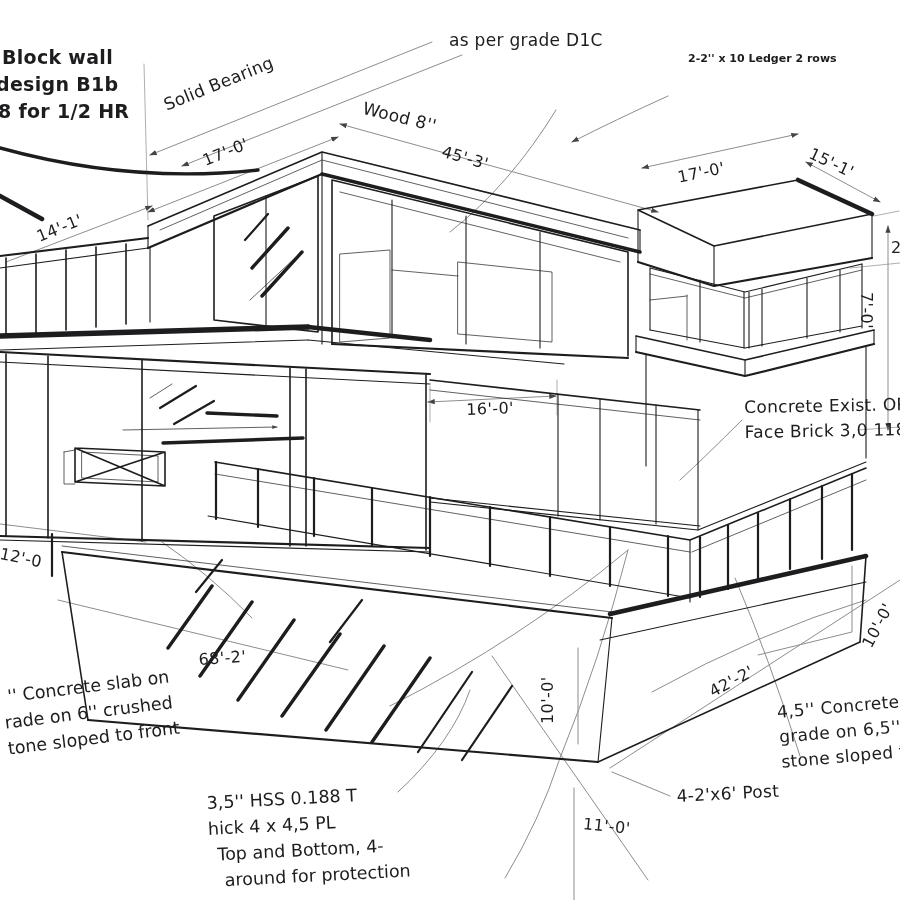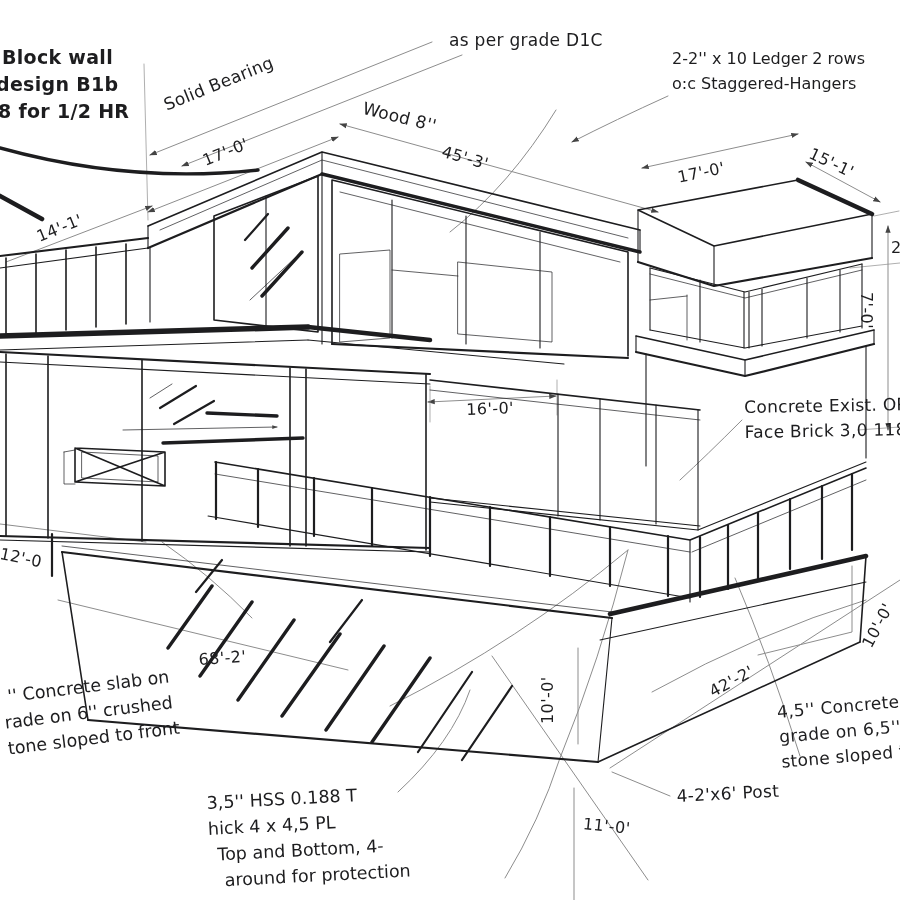--- a/index.html
+++ b/index.html
@@ -172,23 +172,22 @@
 <div class="note n19" style="left:2px;top:44px;font-weight:bold;">
   <div class="ln">Block wall</div>
   <div class="ln" style="margin-left:-6px">design B1b</div>
   <div class="ln" style="margin-left:-4px">8 for 1/2 HR</div>
 </div>
 
 <div class="note n17" style="left:449px;top:28px;">
   <div class="ln">as per grade D1C</div>
 </div>
 
-<div class="note" style="left:672px;top:46px;font-size:16px;line-height:25px;">
+<div class="note" style="left:688px;top:46px;font-size:11px;line-height:25px;font-weight:bold;">
   <div class="ln">2-2'' x 10 Ledger 2 rows</div>
-  <div class="ln">o:c Staggered-Hangers</div>
 </div>
 
 <div class="note n17" style="left:744px;top:395px;transform:rotate(-1deg);">
   <div class="ln">Concrete Exist. OP</div>
   <div class="ln">Face Brick 3,0 1189</div>
 </div>
 
 <div class="note" style="left:0px;top:684px;font-size:17.5px;line-height:26px;transform:rotate(-7deg);">
   <div class="ln" style="margin-left:6px">'' Concrete slab on</div>
   <div class="ln">rade on 6'' crushed</div>

